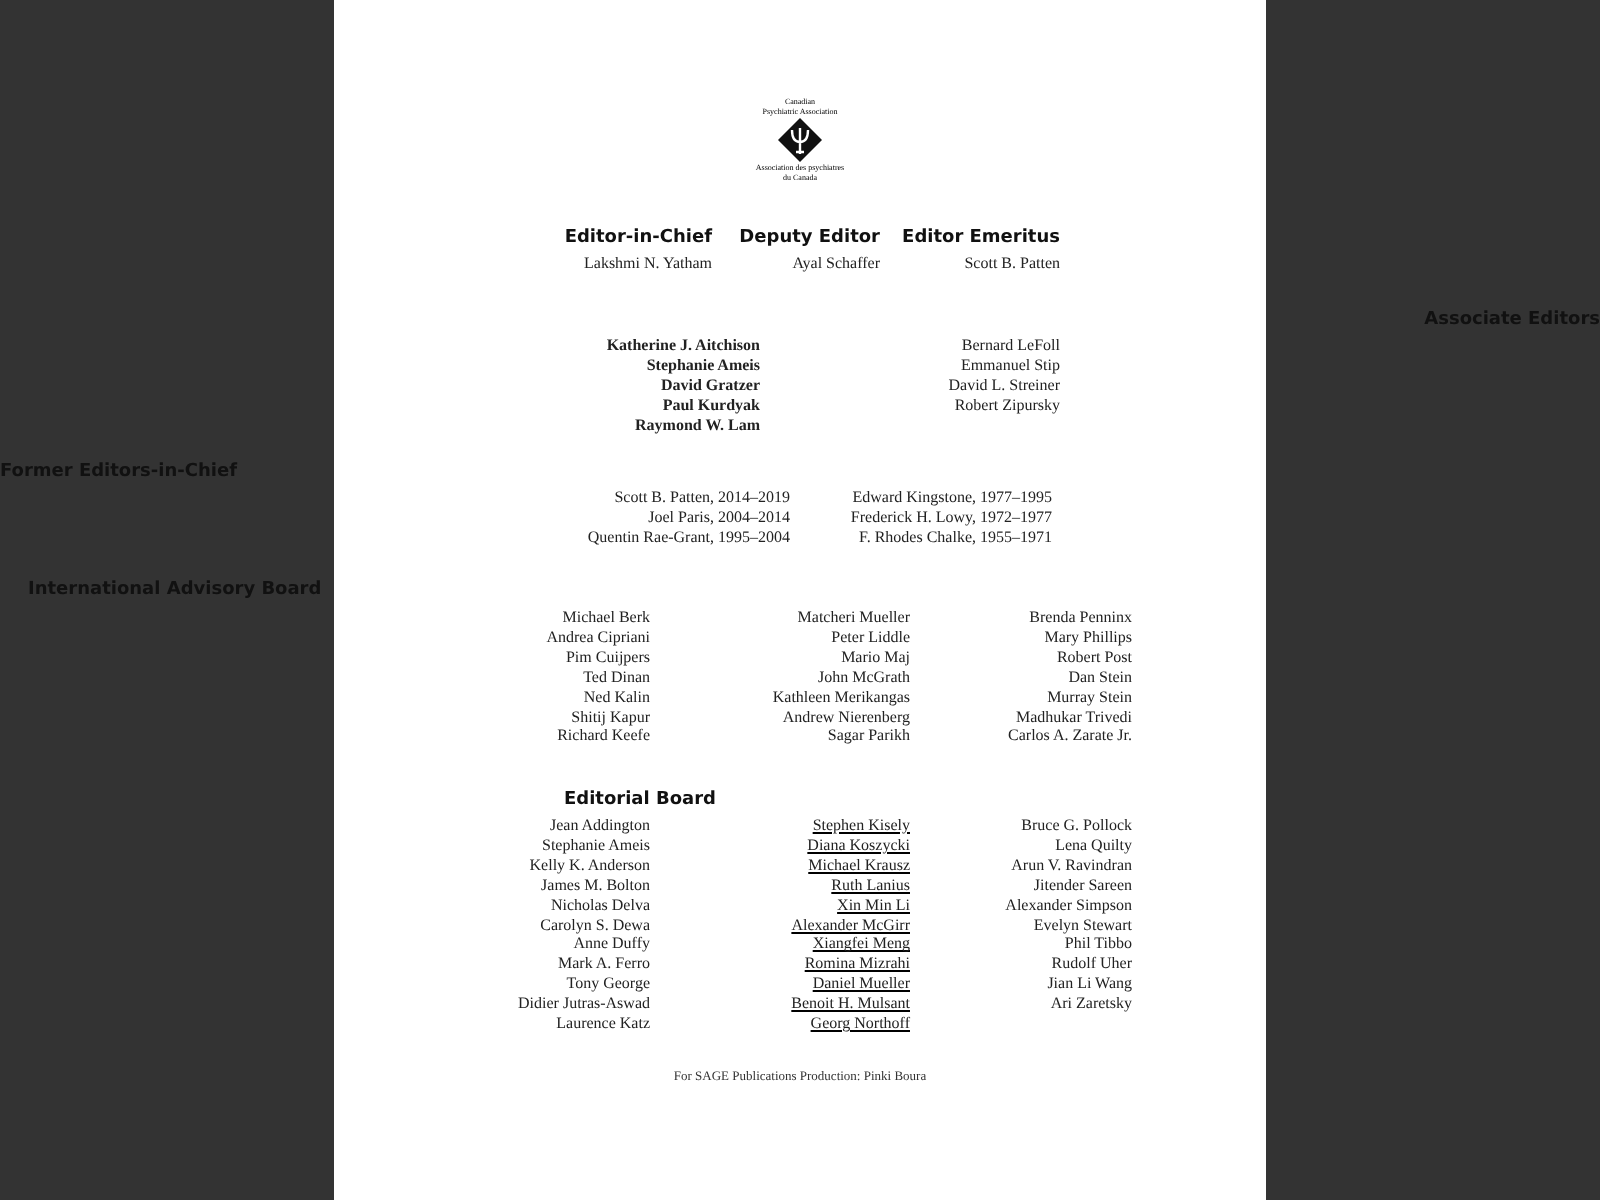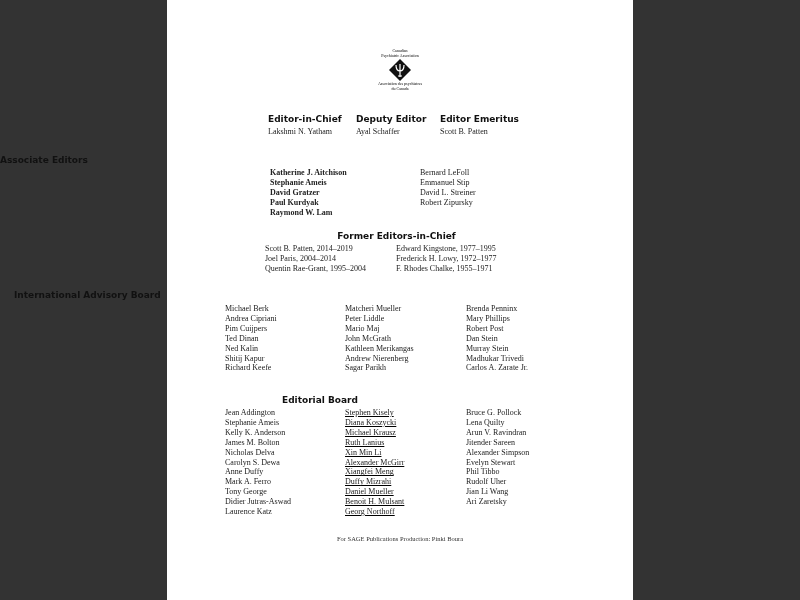--- a/index.html
+++ b/index.html
@@ -21,21 +21,21 @@
   .logo .diamond {
     width:22px; height:22px; margin:1px auto 0; position:relative;
   }
   .logo svg { display:block; }
   .abs { position:absolute; }
   .h {
     font-family:"DejaVu Sans", sans-serif; font-weight:bold;
     font-size:9px; color:#111; white-space:nowrap;
   }
   .n { font-size:8px; color:#222; white-space:nowrap; line-height:9.9px; }
-  .col { position:absolute; text-align:left; }
+  .col { position:absolute; text-align:right; }
   .footer { font-size:6.5px; color:#333; }
 </style>
 </head>
 <body>
 
 <div class="page"></div>
 
 <div class="logo">
   <span class="t1">Canadian</span>
   <span class="t1">Psychiatric Association</span>
@@ -55,36 +55,36 @@
 </div>
 <div class="col" style="left:356px; top:114px; width:84px;">
   <div class="h">Deputy Editor</div>
   <div class="n" style="margin-top:3px;">Ayal Schaffer</div>
 </div>
 <div class="col" style="left:440px; top:114px; width:90px;">
   <div class="h">Editor Emeritus</div>
   <div class="n" style="margin-top:3px;">Scott B. Patten</div>
 </div>
 
-<div class="abs h" style="left:0; width:800px; text-align:left; top:155px;">Associate Editors</div>
+<div class="abs h" style="left:0; width:800px; text-align:right; top:155px;">Associate Editors</div>
 <div class="col" style="left:270px; top:168px; width:110px;font-weight:bold;">
   <div class="n">Katherine J. Aitchison</div>
   <div class="n">Stephanie Ameis</div>
   <div class="n">David Gratzer</div>
   <div class="n">Paul Kurdyak</div>
   <div class="n">Raymond W. Lam</div>
 </div>
 <div class="col" style="left:420px; top:168px; width:110px;">
   <div class="n">Bernard LeFoll</div>
   <div class="n">Emmanuel Stip</div>
   <div class="n">David L. Streiner</div>
   <div class="n">Robert Zipursky</div>
 </div>
 
-<div class="abs h" style="left:0; width:793px; text-align:center; top:231px;">Former Editors-in-Chief</div>
+<div class="abs h" style="left:0; width:793px; text-align:left; top:231px;">Former Editors-in-Chief</div>
 <div class="col" style="left:265px; top:244px; width:130px;">
   <div class="n">Scott B. Patten, 2014–2019</div>
   <div class="n">Joel Paris, 2004–2014</div>
   <div class="n">Quentin Rae-Grant, 1995–2004</div>
 </div>
 <div class="col" style="left:396px; top:244px; width:130px;">
   <div class="n">Edward Kingstone, 1977–1995</div>
   <div class="n">Frederick H. Lowy, 1972–1977</div>
   <div class="n">F. Rhodes Chalke, 1955–1971</div>
 </div>
@@ -133,21 +133,21 @@
   <div class="n">Laurence Katz</div>
 </div>
 <div class="col" style="left:345px; top:408px; width:110px;text-decoration:underline;">
   <div class="n">Stephen Kisely</div>
   <div class="n">Diana Koszycki</div>
   <div class="n">Michael Krausz</div>
   <div class="n">Ruth Lanius</div>
   <div class="n">Xin Min Li</div>
   <div class="n">Alexander McGirr</div>
   <div class="n">Xiangfei Meng</div>
-  <div class="n">Duffy Mizrahi</div>
+  <div class="n">Romina Mizrahi</div>
   <div class="n">Daniel Mueller</div>
   <div class="n">Benoit H. Mulsant</div>
   <div class="n">Georg Northoff</div>
 </div>
 <div class="col" style="left:466px; top:408px; width:100px;">
   <div class="n">Bruce G. Pollock</div>
   <div class="n">Lena Quilty</div>
   <div class="n">Arun V. Ravindran</div>
   <div class="n">Jitender Sareen</div>
   <div class="n">Alexander Simpson</div>

